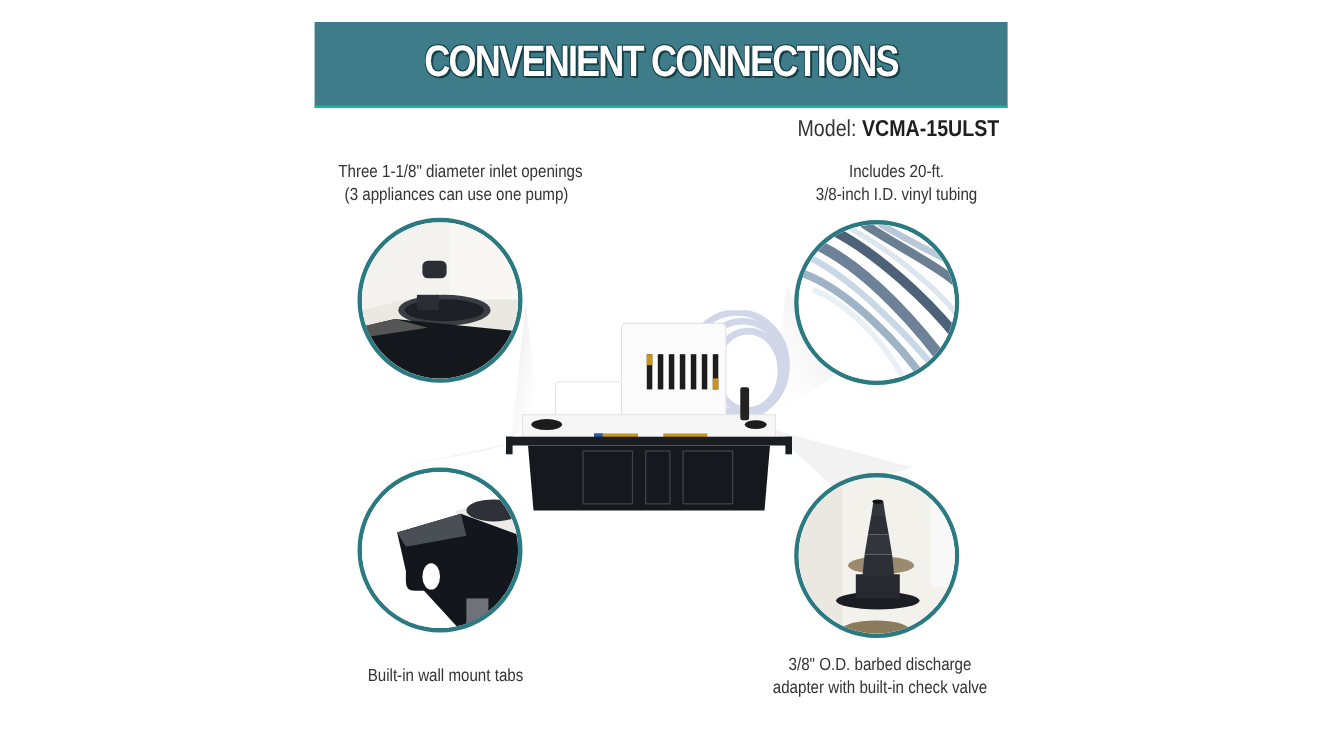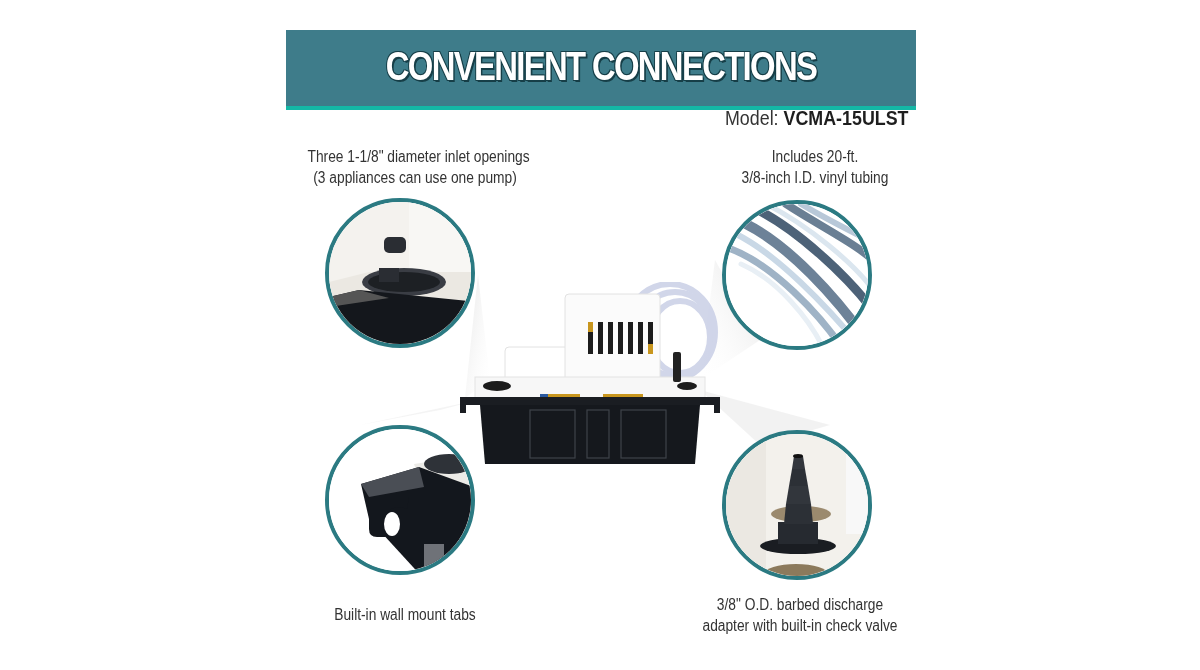--- a/index.html
+++ b/index.html
@@ -1,20 +1,20 @@
 <!DOCTYPE html>
 <html><head>
 <meta charset="utf-8">
 <style>
   html, body { margin:0; padding:0; background:#ffffff; }
   body { width:1200px; height:670px; position:relative; overflow:hidden;
          font-family:"Liberation Sans", sans-serif; color:#2a2a2a; }
 
   .banner { position:absolute; left:286px; top:20px; width:630px; height:76px;
-            background:#3e7c8a; border-bottom:4px solid #14b8a6;margin-top:10px; }
+            background:#3e7c8a; border-bottom:2px solid #14b8a6; }
   .banner-title { position:absolute; left:0; right:0; top:14px; text-align:center;
                   font-family:"Liberation Sans", sans-serif; font-weight:bold;
                   font-size:40px; color:#ffffff; letter-spacing:-2px;
                   transform:scaleX(0.82);
                   text-shadow:2px 2px 0 #163e47, -1px -1px 0 #163e47, 1px -1px 0 #163e47, -1px 1px 0 #163e47; }
 
   .model { position:absolute; left:725px; top:106px; font-size:21px; color:#333;
            transform:scaleX(0.85); transform-origin:left top; white-space:nowrap; }
   .model b { font-weight:bold; color:#1e1e1e; }
 

